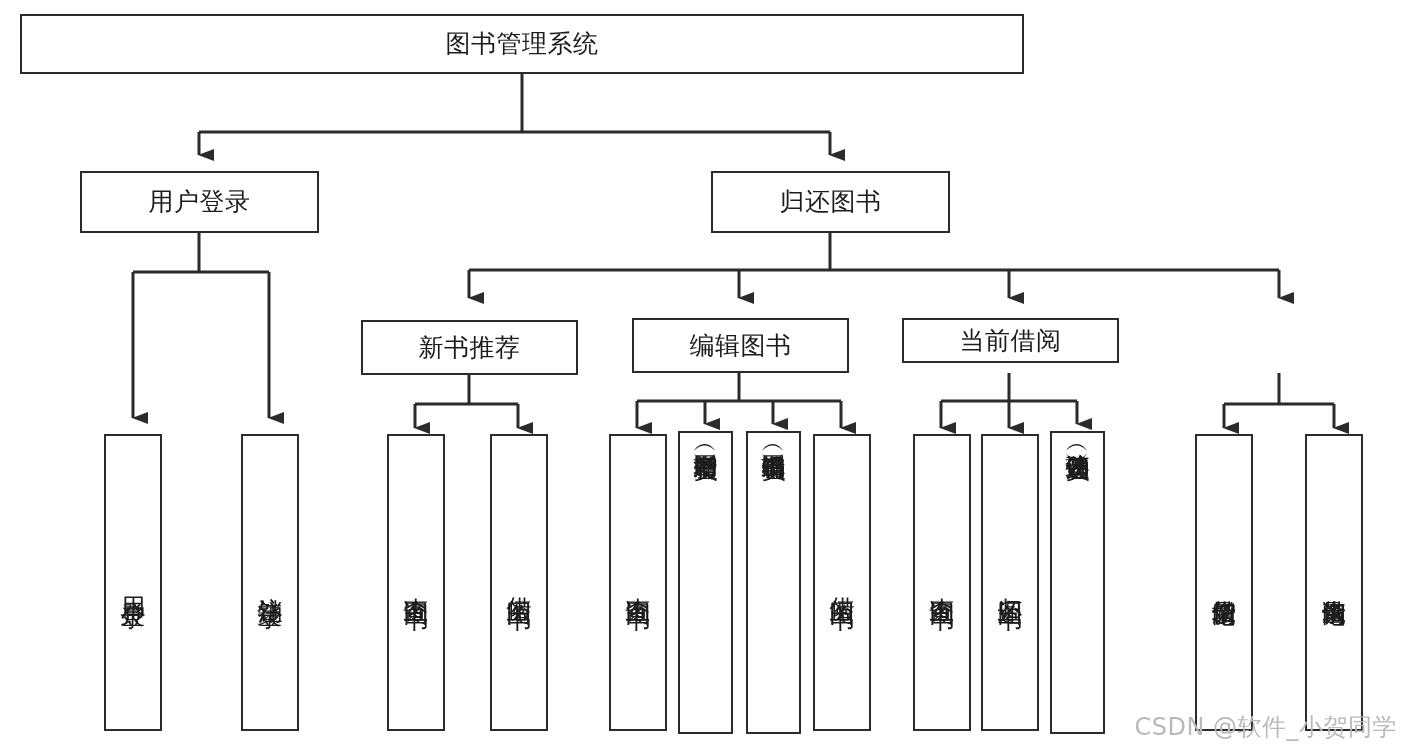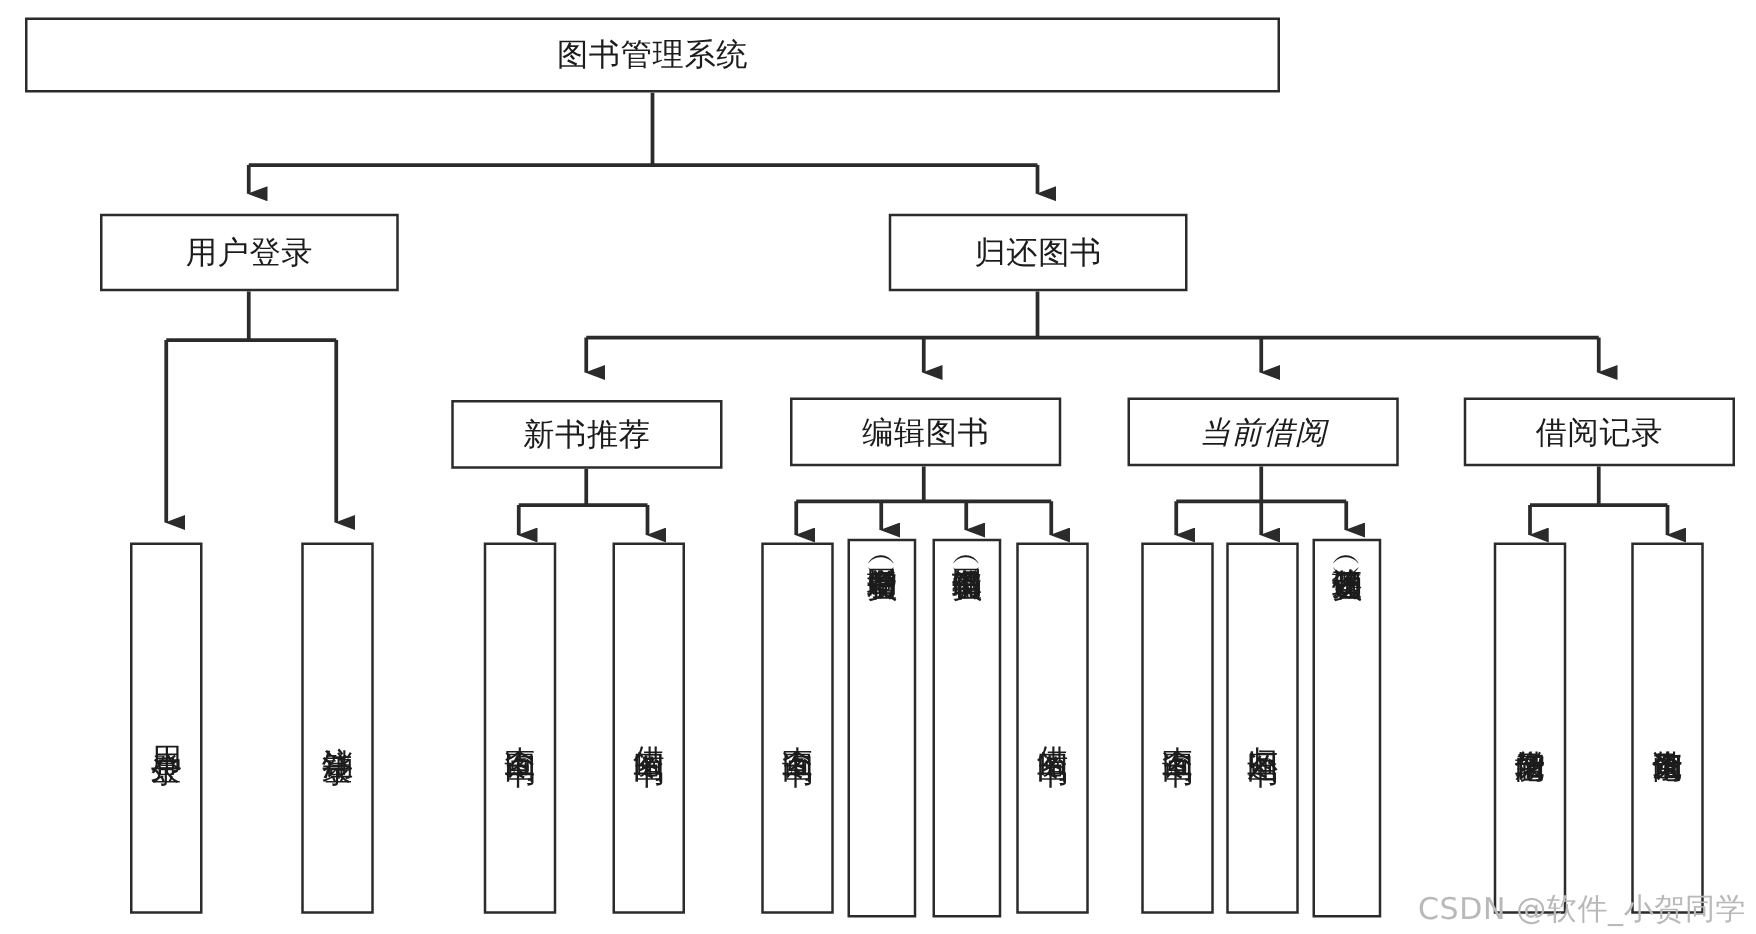--- a/index.html
+++ b/index.html
@@ -145,25 +145,22 @@
   <div class="node horiz" style="left:711px; top:171px; width:239px; height:62px;">
     <span class="label">归还图书</span>
   </div>
 
   <div class="node horiz" style="left:361px; top:320px; width:217px; height:55px;">
     <span class="label">新书推荐</span>
   </div>
   <div class="node horiz" style="left:632px; top:318px; width:217px; height:55px;">
     <span class="label">编辑图书</span>
   </div>
-  <div class="node horiz" style="left:902px; top:318px; width:217px; height:55px;font-style:italic;">
+  <div class="node horiz" style="left:902px; top:318px; width:217px; height:45px;">
     <span class="label">当前借阅</span>
-  </div>
-  <div class="node horiz" style="left:1171px; top:318px; width:217px; height:55px;">
-    <span class="label">借阅记录</span>
   </div>
 
   <div class="node vert" style="left:104px; top:434px; width:58px; height:297px;">
     <span class="label">用户登录</span>
   </div>
   <div class="node vert" style="left:241px; top:434px; width:58px; height:297px;">
     <span class="label">注销登录</span>
   </div>
 
   <div class="node vert" style="left:387px; top:434px; width:58px; height:297px;">

